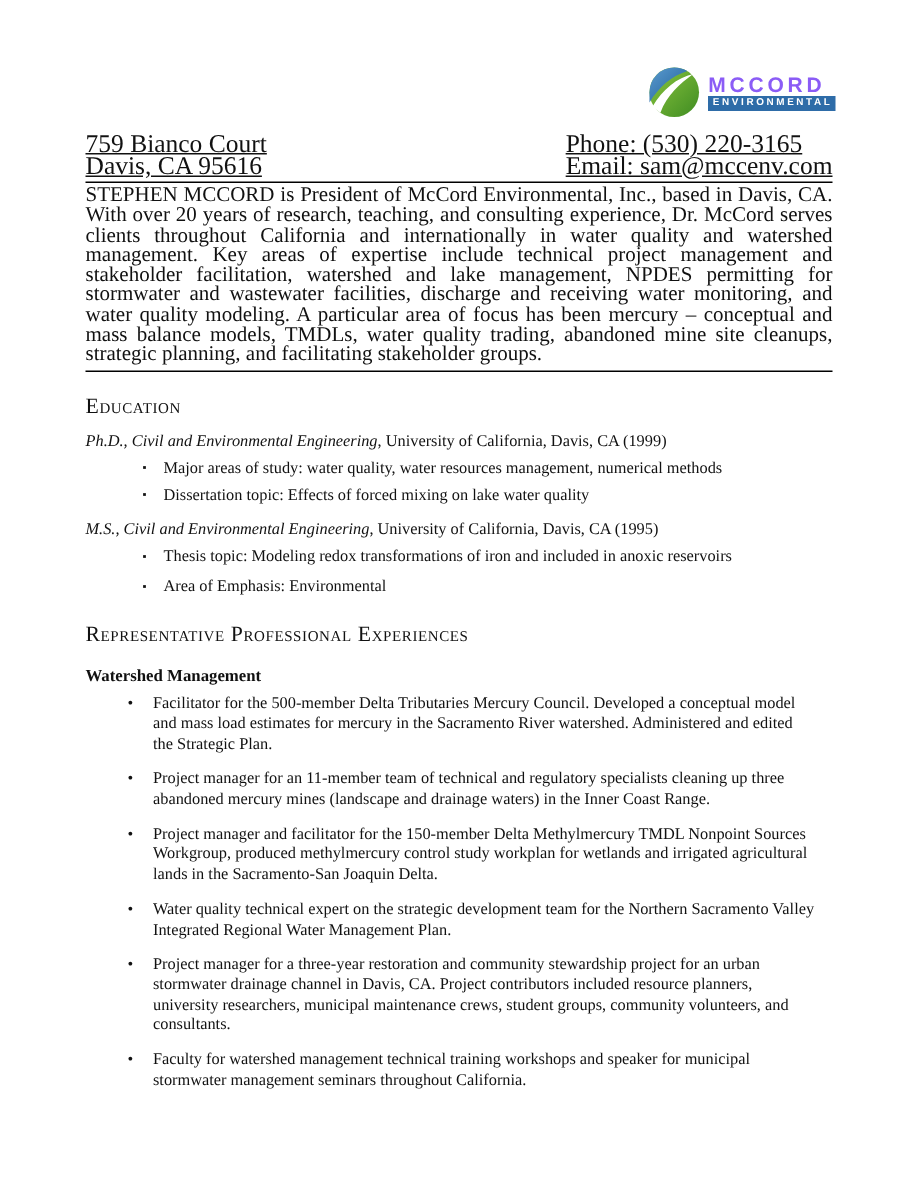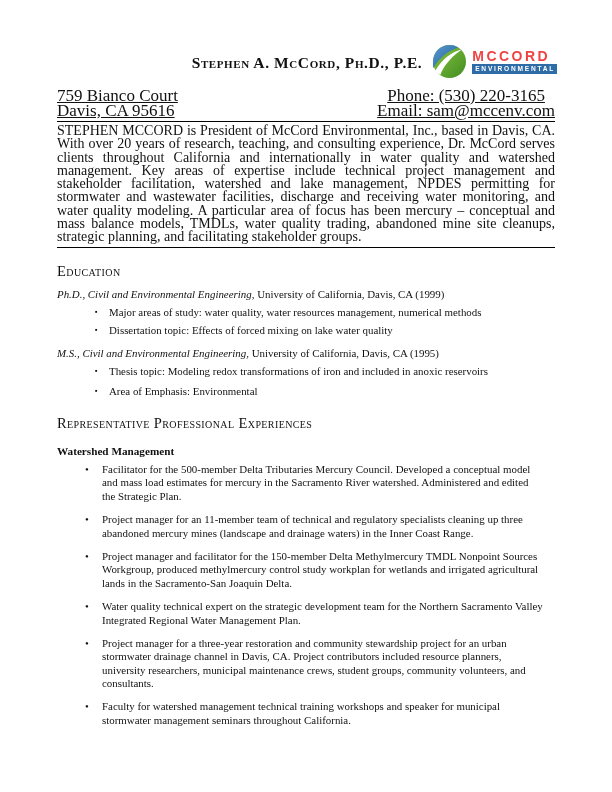--- a/index.html
+++ b/index.html
@@ -34,21 +34,21 @@
     display: flex; align-items: center; gap: 5px;
   }
   .logo-mark { width: 35px; height: 35px; }
   .logo-text { display: flex; flex-direction: column; }
   .logo-wordmark {
     font-family: "Liberation Sans", "DejaVu Sans", sans-serif;
     font-weight: bold;
     font-size: 14px;
     letter-spacing: 2.5px;
     line-height: 15px;
-    color: #ef4444;
+    color: #8b5cf6;
     white-space: nowrap;
   }
   .logo-tagline {
     font-family: "Liberation Sans", "DejaVu Sans", sans-serif;
     font-weight: bold;
     font-size: 6.6px;
     letter-spacing: 1.75px;
     line-height: 10px;
     color: #ffffff;
     background: #2e6ca8;
@@ -56,21 +56,21 @@
     white-space: nowrap;
   }
 
   
   .contact-row {
     display: flex; justify-content: space-between;
     font-size: 17px; line-height: 15px;
     margin-top: 4px;
     text-decoration: underline;
   }
-  .contact-right { text-align: center; }
+  .contact-right { text-align: left; }
 
   
   .rule { border: none; border-top: 1.8px solid #000; margin-top: 3px; }
 
   
   .summary {
     font-size: 14px;
     line-height: 13.3px;
     text-align: justify;
     margin-top: 2px;
@@ -117,21 +117,20 @@
   }
   .round-bullet { width: 17px; flex: 0 0 17px; }
   .exp-text { max-width: 442px; }
 </style>
 </head>
 <body>
 
 <div class="page">
 
   <div class="header">
-    <div class="page-title">Stephen A. McCord, Ph.D., P.E.</div>
     <div class="logo">
       <span class="logo-mark">
         <svg width="35" height="35" viewBox="0 0 36 36" aria-hidden="true">
           <defs>
             <linearGradient id="gGreen" x1="0" y1="0" x2="1" y2="1">
               <stop offset="0" stop-color="#8cc63f"></stop>
               <stop offset="1" stop-color="#3f8c22"></stop>
             </linearGradient>
             <linearGradient id="gBlue" x1="0" y1="0" x2="1" y2="1">
               <stop offset="0" stop-color="#5b9bd0"></stop>

